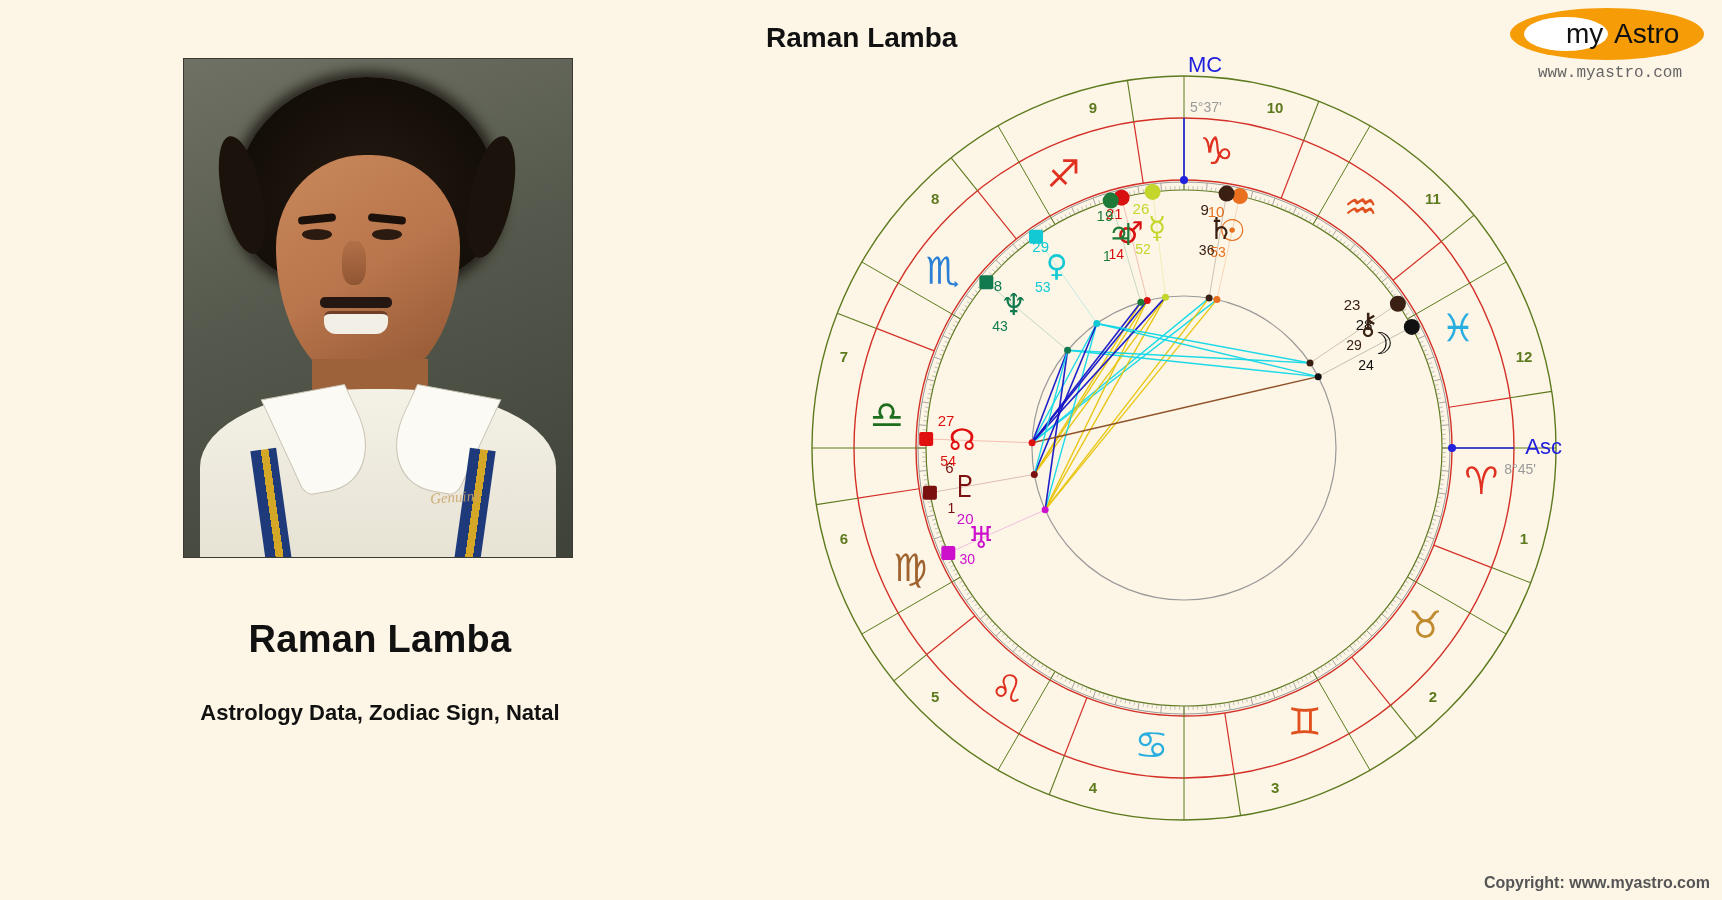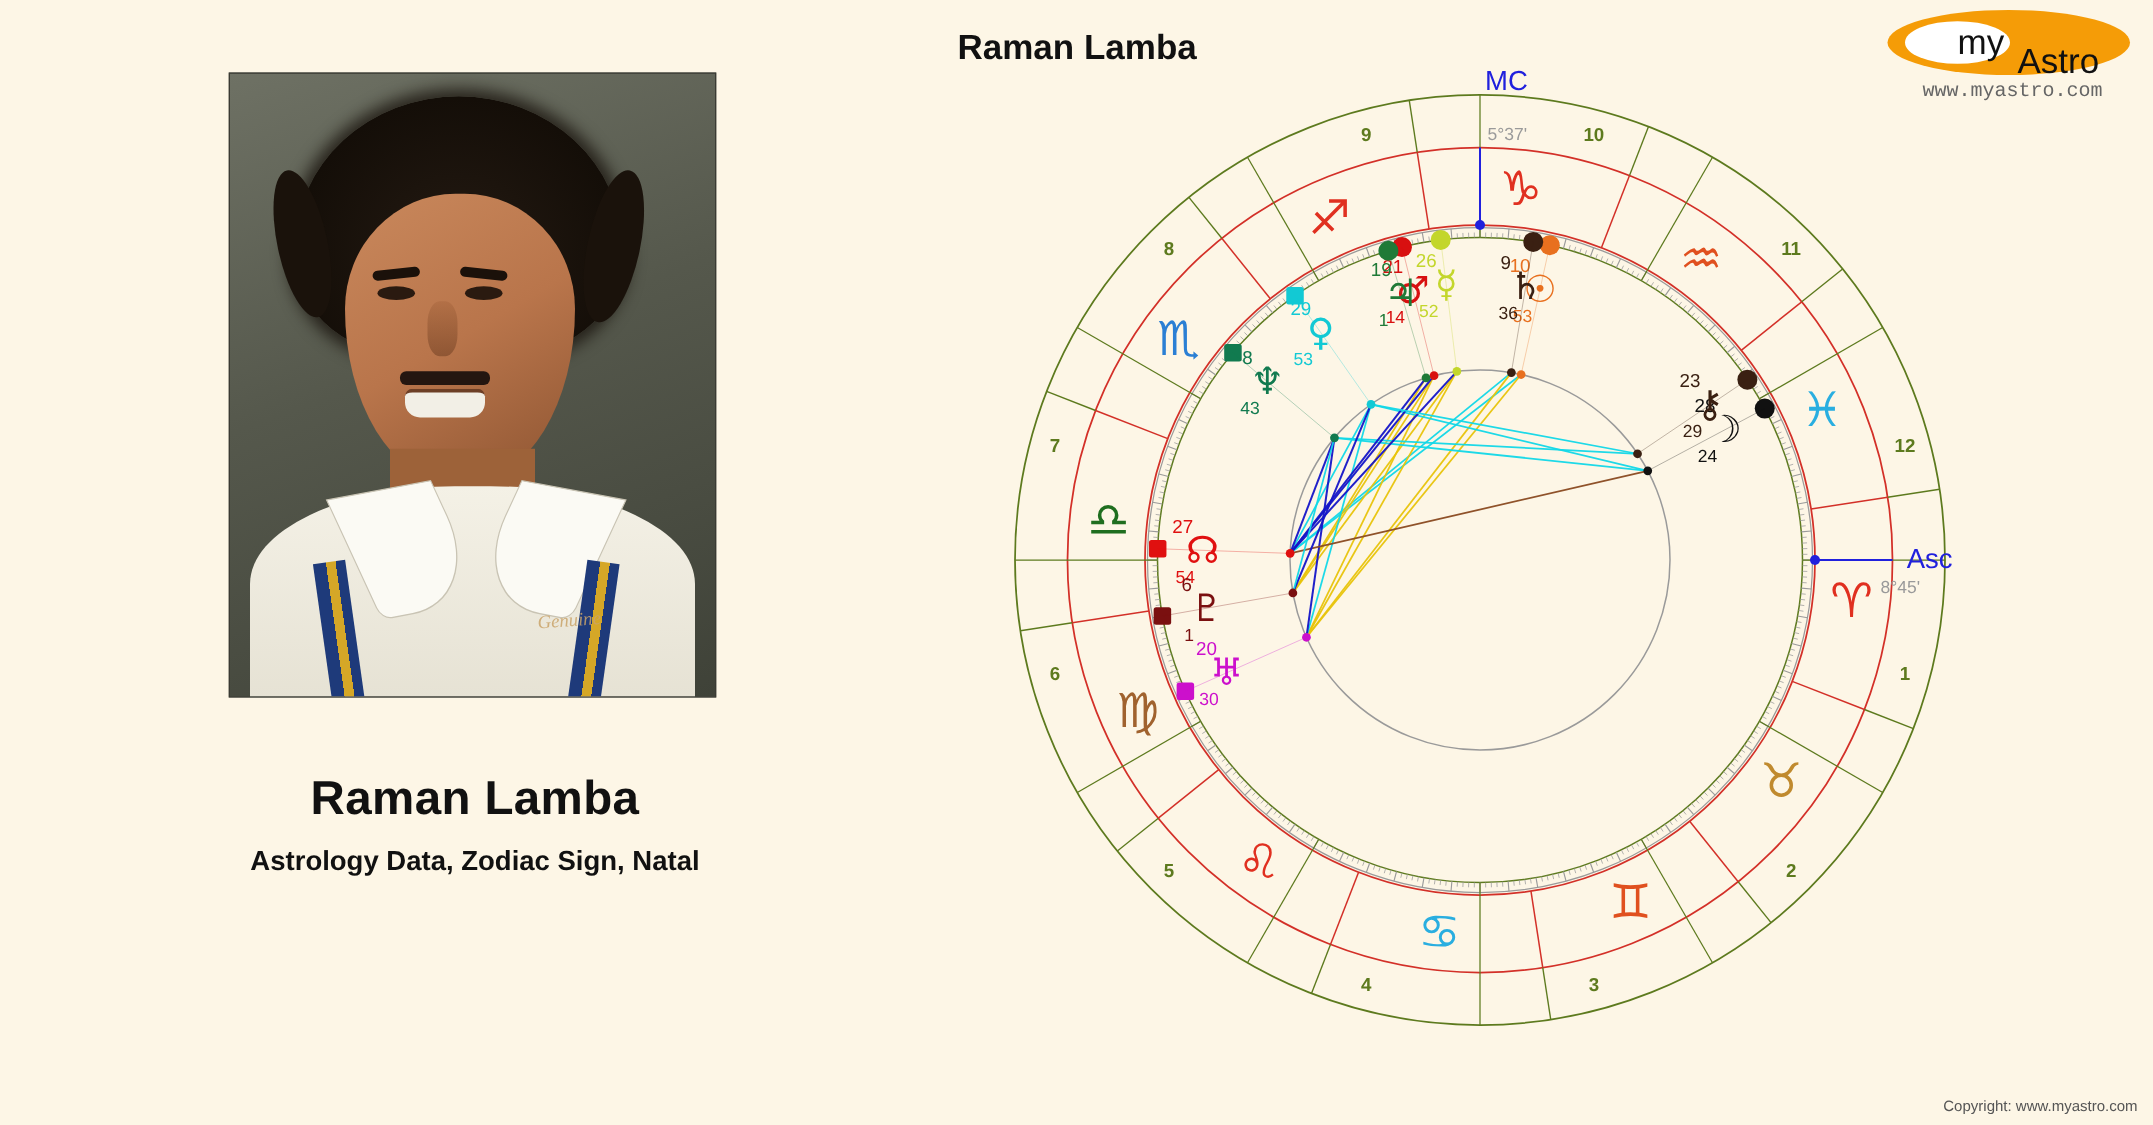--- a/index.html
+++ b/index.html
@@ -46,31 +46,31 @@
     border:1px solid #c9c4b4;}
   .p-collarL{left:96px;transform:skewX(16deg) rotate(-10deg);border-radius:0 0 70% 10%;}
   .p-collarR{left:208px;transform:skewX(-16deg) rotate(10deg);border-radius:0 0 10% 70%;}
   .p-stripeL,.p-stripeR{position:absolute;top:390px;width:26px;height:112px;}
   .p-stripeL{left:74px;background:linear-gradient(90deg,#1e3a7a 0 40%,#d5a727 40% 70%,#1e3a7a 70% 100%);transform:rotate(-8deg);}
   .p-stripeR{left:278px;background:linear-gradient(90deg,#1e3a7a 0 40%,#d5a727 40% 70%,#1e3a7a 70% 100%);transform:rotate(8deg);}
   .p-sign{position:absolute;left:246px;top:430px;font-family:"Liberation Serif",serif;
     font-style:italic;font-size:15px;color:#caa46a;opacity:.85;transform:rotate(-4deg);}
   #caption-name{position:absolute;left:0;top:618px;width:760px;text-align:center;
     font-size:38px;font-weight:bold;color:#111;letter-spacing:.3px;}
-  #caption-sub{position:absolute;left:0;top:674px;width:760px;text-align:center;
+  #caption-sub{position:absolute;left:0;top:698px;width:760px;text-align:center;
     font-size:22px;font-weight:bold;color:#111;line-height:1.35;}
   
   #chart-title{position:absolute;left:766px;top:22px;font-size:28px;font-weight:bold;color:#111;}
   #logo{position:absolute;right:18px;top:8px;width:298px;height:82px;}
   #logo-ellipse{position:absolute;left:104px;top:0;width:194px;height:52px;background:#f59c07;border-radius:50%;}
   #logo-inner{position:absolute;left:118px;top:9px;width:84px;height:34px;background:#fff;border-radius:50%;}
   #logo-my{position:absolute;left:160px;top:10px;font-size:28px;color:#111;text-align:center;}
-  #logo-astro{position:absolute;left:208px;top:10px;font-size:28px;color:#111;margin-top:15px;}
+  #logo-astro{position:absolute;left:208px;top:10px;font-size:28px;color:#111;}
   #logo-url{position:absolute;left:110px;top:56px;width:188px;text-align:center;font-size:16px;color:#666;font-family:Liberation Mono, monospace;}
-  #copyright{position:absolute;right:12px;bottom:8px;font-size:12px;color:#555;}
+  #copyright{position:absolute;right:12px;bottom:8px;font-size:16px;color:#555;font-weight:bold;}
   
   #chart-wrap{position:absolute;left:760px;top:48px;width:900px;height:840px;}
   svg{display:block;}
 </style>
 </head>
 <body>
 
 <div id="left-panel">
 
   <div id="portrait-frame">

